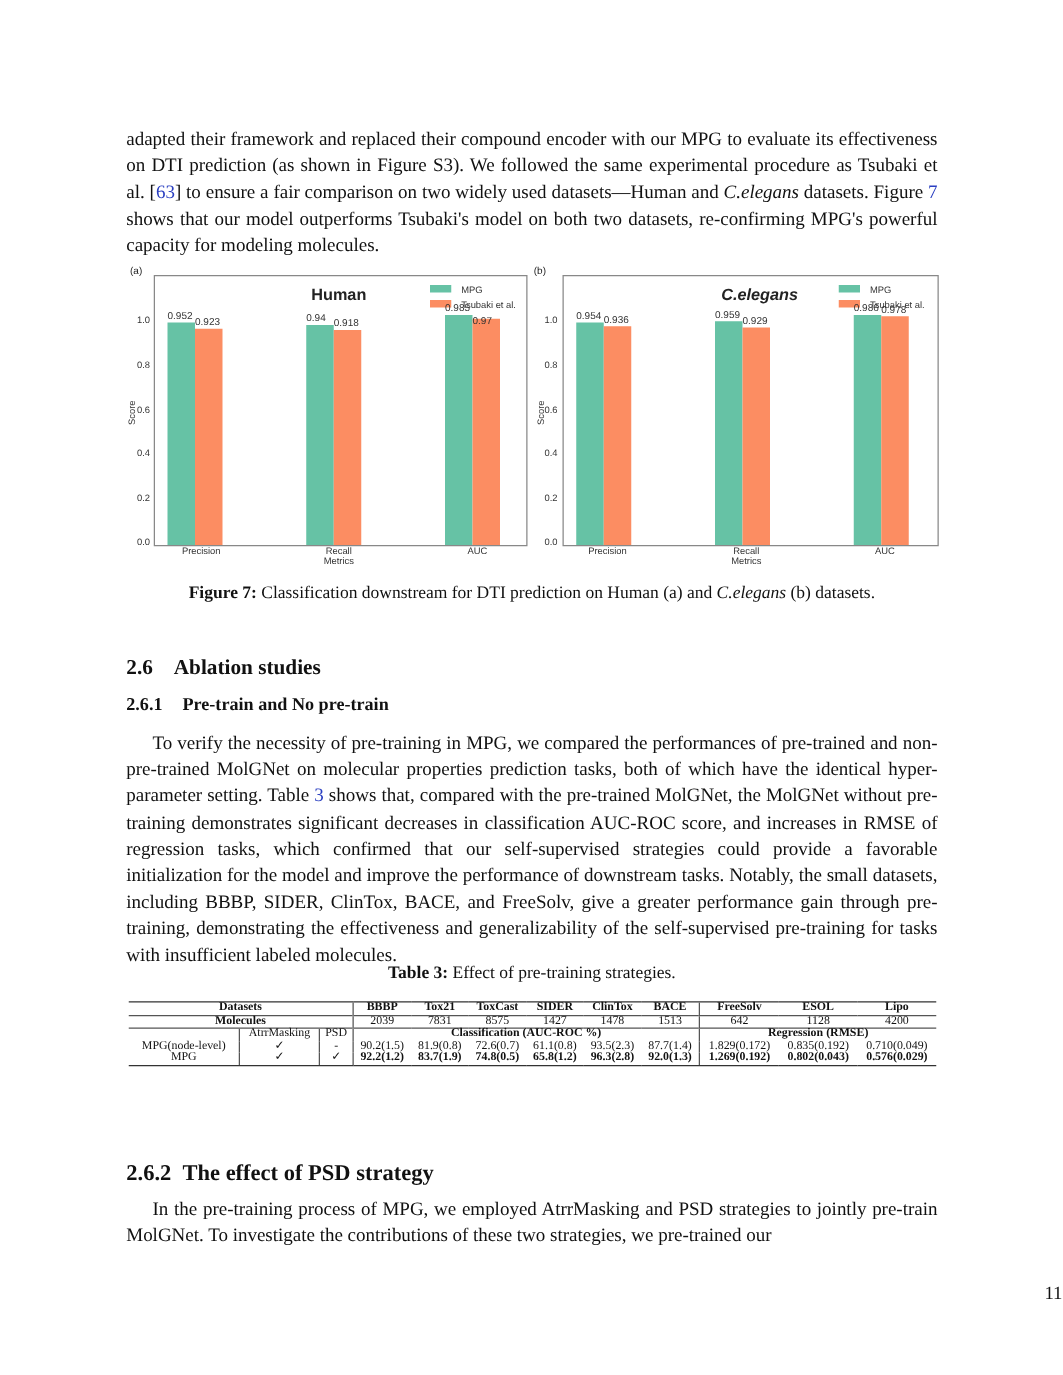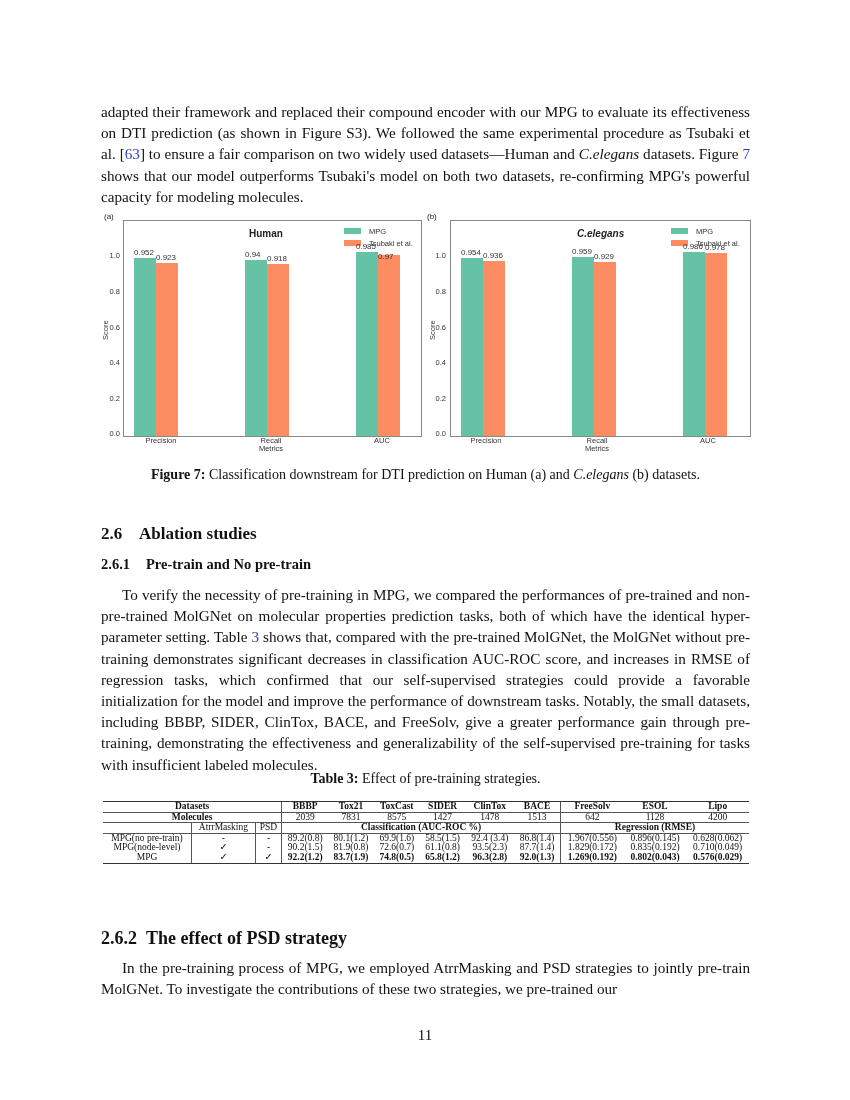--- a/index.html
+++ b/index.html
@@ -3,42 +3,42 @@
 <meta charset="utf-8">
 <style>
   html, body { margin:0; padding:0; background:#fff; }
   body { width:850px; height:1100px; position:relative; overflow:hidden; font-family:"Liberation Serif", "DejaVu Serif", serif; color:#111; }
   .para { position:absolute; left:101px; width:649px; font-size:15.2px; line-height:21.2px; text-align:justify; }
   .para.indent { text-indent:21px; }
   .link { color:#2a3fc1; }
   .fig { position:absolute; font-family:"Liberation Sans", "DejaVu Sans", sans-serif; }
   .panel-label { position:absolute; font-size:8px; color:#222; }
   .plot { position:absolute; border:1px solid #888; background:#fff; }
-  .ptitle { position:absolute; font-size:10px; font-weight:bold; color:#222; }
+  .ptitle { position:absolute; font-size:13px; font-weight:bold; color:#222; }
   .ptitle.it { font-style:italic; }
   .legend { position:absolute; font-size:7.5px; color:#333; }
   .legend .row { display:flex; align-items:center; height:12px; }
   .legend .sw { width:17px; height:6px; margin-right:8px; }
   .ytick { position:absolute; font-size:7.5px; color:#333; text-align:right; width:20px; }
   .ylabel { position:absolute; font-size:7.5px; color:#333; transform:rotate(-90deg); transform-origin:left top; }
   .xtick { position:absolute; font-size:7.5px; color:#333; text-align:center; width:60px; }
   .xlabel { position:absolute; font-size:7.5px; color:#333; text-align:center; width:60px; }
   .bar { position:absolute; bottom:0; }
   .vlabel { position:absolute; font-size:8px; color:#333; white-space:nowrap; }
   .caption { position:absolute; font-size:14px; left:101px; width:649px; text-align:center; }
   .sec { position:absolute; left:101px; font-weight:bold; }
   .sec span.num { display:inline-block; }
   table.t3 { position:absolute; left:103px; top:801px; width:646px; border-collapse:collapse; font-size:9.5px; text-align:center; }
   table.t3 td { padding:0 2px; height:9.6px; line-height:9.6px; white-space:nowrap; }
   table.t3 .b { font-weight:bold; }
   table.t3 tr.top td { border-top:1.2px solid #333; }
   table.t3 tr.bot td { border-bottom:1.2px solid #333; }
   table.t3 tr.mid td { border-top:0.8px solid #555; }
   .vl { border-left:0.8px solid #555; }
-  .pagenum { position:absolute; top:1027px; left:0; width:850px; text-align:center; font-size:15px; }
+  .pagenum { position:absolute; top:1027px; left:0; width:850px; text-align:right; font-size:15px; }
 </style>
 </head>
 <body>
 
 <div class="para" style="top:101px;">
   <span>adapted their framework and replaced their compound encoder with our MPG to evaluate its effectiveness on DTI prediction (as shown in Figure S3). We followed the same experimental procedure as Tsubaki et al. [</span><a class="link">63</a><span>] to ensure a fair comparison on two widely used datasets—Human and </span><i>C.elegans</i><span> datasets. Figure </span><a class="link">7</a><span> shows that our model outperforms Tsubaki's model on both two datasets, re-confirming MPG's powerful capacity for modeling molecules.</span>
 </div>
 
 <div class="fig" style="left:0;top:0;width:850px;height:460px;">
 
@@ -182,34 +182,20 @@
   </tr>
   <tr class="mid">
     <td style="width:84px;"></td>
     <td class="vl">AtrrMasking</td>
     <td class="vl">PSD</td>
     <td colspan="6" class="b vl">Classification (AUC-ROC %)</td>
     <td colspan="3" class="b vl">Regression (RMSE)</td>
   </tr>
   </tbody>
     <tbody id="t3body">
-      <tr class="mid">
-        <td>MPG(no pre-train)</td>
-        <td class="vl">-</td>
-        <td class="vl">-</td>
-        <td class="vl">89.2(0.8)</td>
-        <td>80.1(1.2)</td>
-        <td>69.9(1.6)</td>
-        <td>58.5(1.5)</td>
-        <td>92.4 (3.4)</td>
-        <td>86.8(1.4)</td>
-        <td class="vl">1.967(0.556)</td>
-        <td>0.896(0.145)</td>
-        <td>0.628(0.062)</td>
-      </tr>
       <tr>
         <td>MPG(node-level)</td>
         <td class="vl">✓</td>
         <td class="vl">-</td>
         <td class="vl">90.2(1.5)</td>
         <td>81.9(0.8)</td>
         <td>72.6(0.7)</td>
         <td>61.1(0.8)</td>
         <td>93.5(2.3)</td>
         <td>87.7(1.4)</td>

